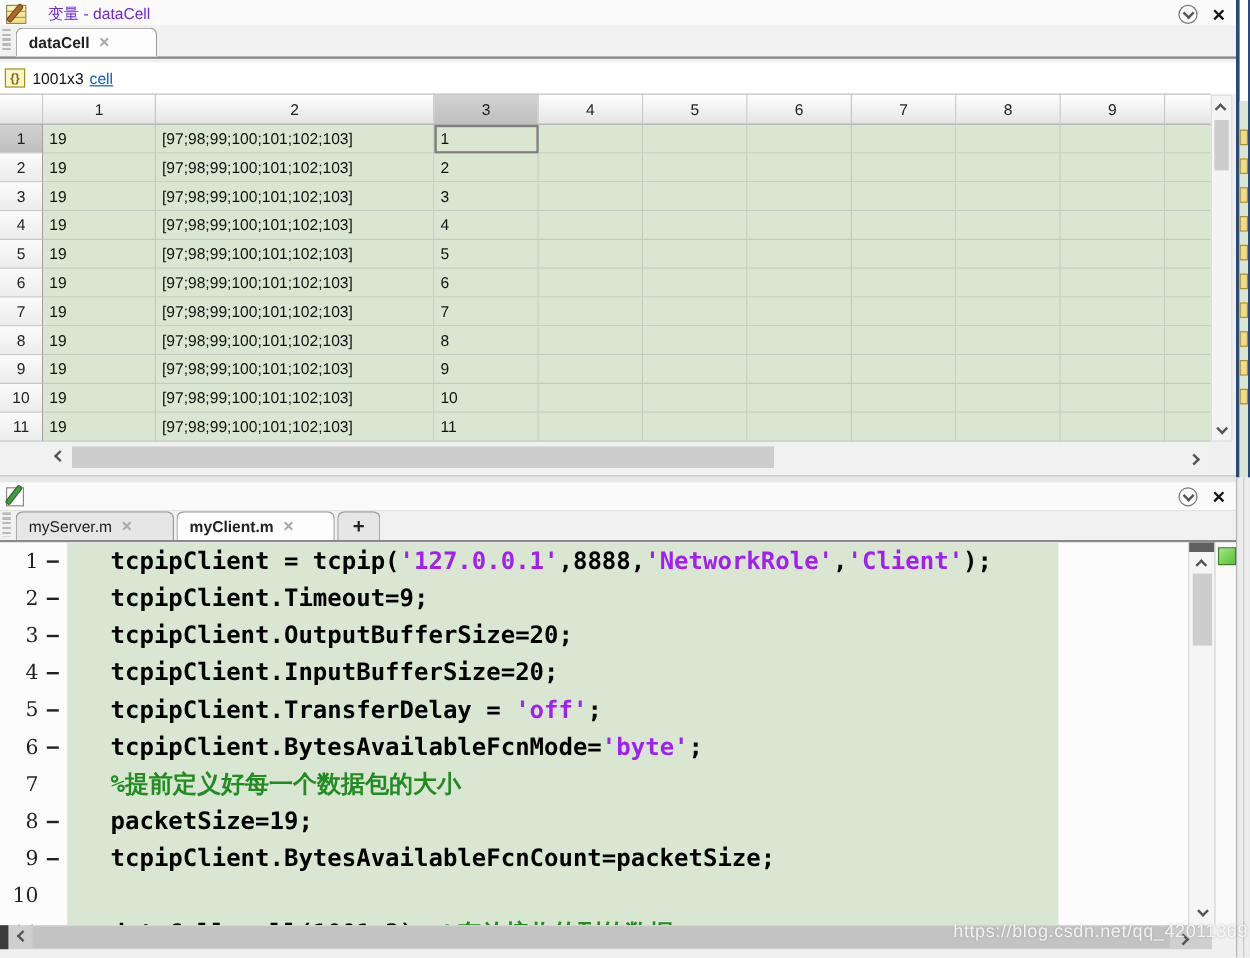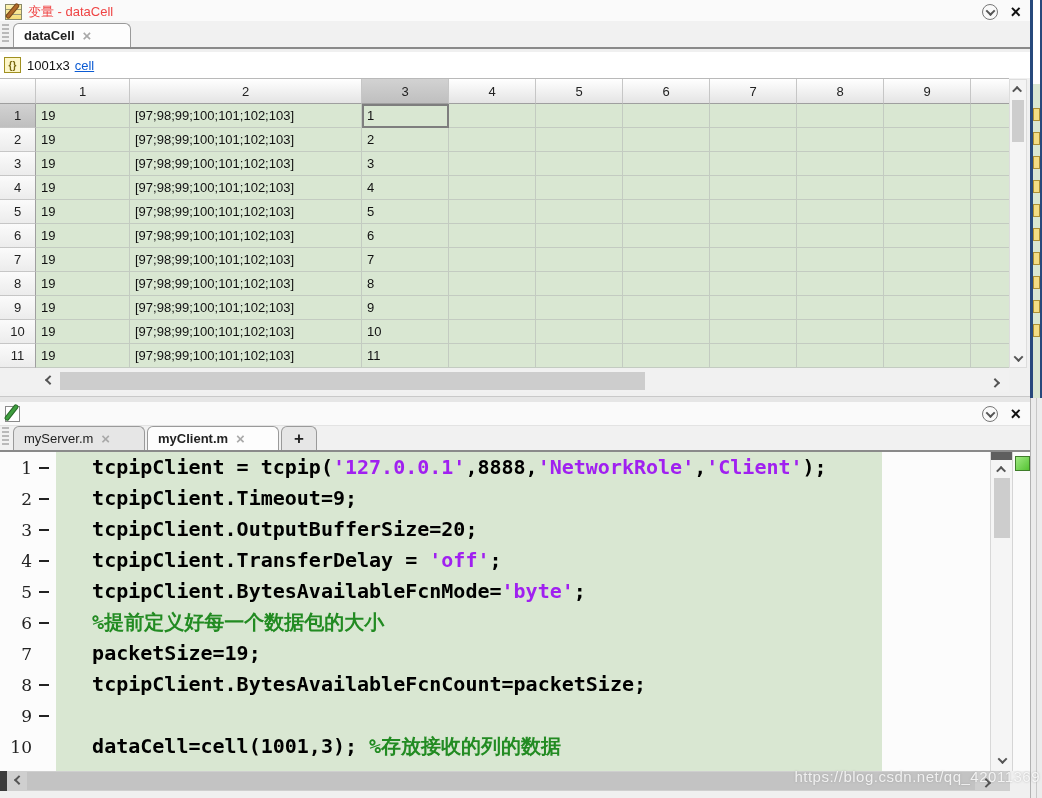--- a/index.html
+++ b/index.html
@@ -3,21 +3,21 @@
 <meta charset="utf-8">
 <style>
   * { margin:0; padding:0; box-sizing:border-box; }
   html,body { width:1042px; height:798px; overflow:hidden; }
   body { font-family:"Liberation Sans", sans-serif; background:#f0f0f0; }
   .screen { position:relative; width:1042px; height:798px; background:#f0f0f0; overflow:hidden; }
 
   
   .titlebar { position:absolute; left:0; width:1031px; height:24px; background:#fafafa;
               border-bottom:1px solid #e3e3e3; display:flex; align-items:center; }
-  .titletext { font-size:13px; color:#ef4444; margin-left:6px; }
+  .titletext { font-size:13px; color:#6d28d9; margin-left:18px; }
   .title-actions { position:absolute; right:10px; top:0; height:24px; display:flex; align-items:center; gap:12px; }
   .circ-chevron { width:16px; height:16px; border:1.5px solid #777; border-radius:50%;
                   display:flex; align-items:center; justify-content:center; }
   .chev { display:inline-block; width:7px; height:7px; border-left:2px solid #555; border-top:2px solid #555; }
   .chev.down { transform:rotate(-135deg) translate(1px,1px); }
   .chev.up   { transform:rotate(45deg) translateY(2px); }
   .chev.left { transform:rotate(-45deg) translateX(2px); }
   .chev.right{ transform:rotate(135deg) translateX(2px); }
   .close-x { font-size:18px; font-weight:bold; color:#111; line-height:16px; }
 
@@ -333,20 +333,21 @@
         <span class="tab-close">×</span>
       </div>
       <div class="tab newtab" style="left:281px; width:36px; justify-content:center;">+</div>
     </div>
 
     <div class="code-area">
       <div class="code-col" id="code">
           <div class="code-line"><span>   tcpipClient = tcpip(</span><span class="seg-string">'127.0.0.1'</span><span>,8888,</span><span class="seg-string">'NetworkRole'</span><span>,</span><span class="seg-string">'Client'</span><span>);</span></div>
           <div class="code-line"><span>   tcpipClient.Timeout=9;</span></div>
           <div class="code-line"><span>   tcpipClient.OutputBufferSize=20;</span></div>
+          <div class="code-line"><span>   tcpipClient.InputBufferSize=20;</span></div>
           <div class="code-line"><span>   tcpipClient.TransferDelay = </span><span class="seg-string">'off'</span><span>;</span></div>
           <div class="code-line"><span>   tcpipClient.BytesAvailableFcnMode=</span><span class="seg-string">'byte'</span><span>;</span></div>
           <div class="code-line"><span class="seg-comment">   %提前定义好每一个数据包的大小</span></div>
           <div class="code-line"><span>   packetSize=19;</span></div>
           <div class="code-line"><span>   tcpipClient.BytesAvailableFcnCount=packetSize;</span></div>
           <div class="code-line"><span></span></div>
           <div class="code-line"><span>   dataCell=cell(1001,3); </span><span class="seg-comment">%存放接收的列的数据</span></div>
         </div>
       <div class="gutter-col" id="gutter">
           <div class="gutter-row">

